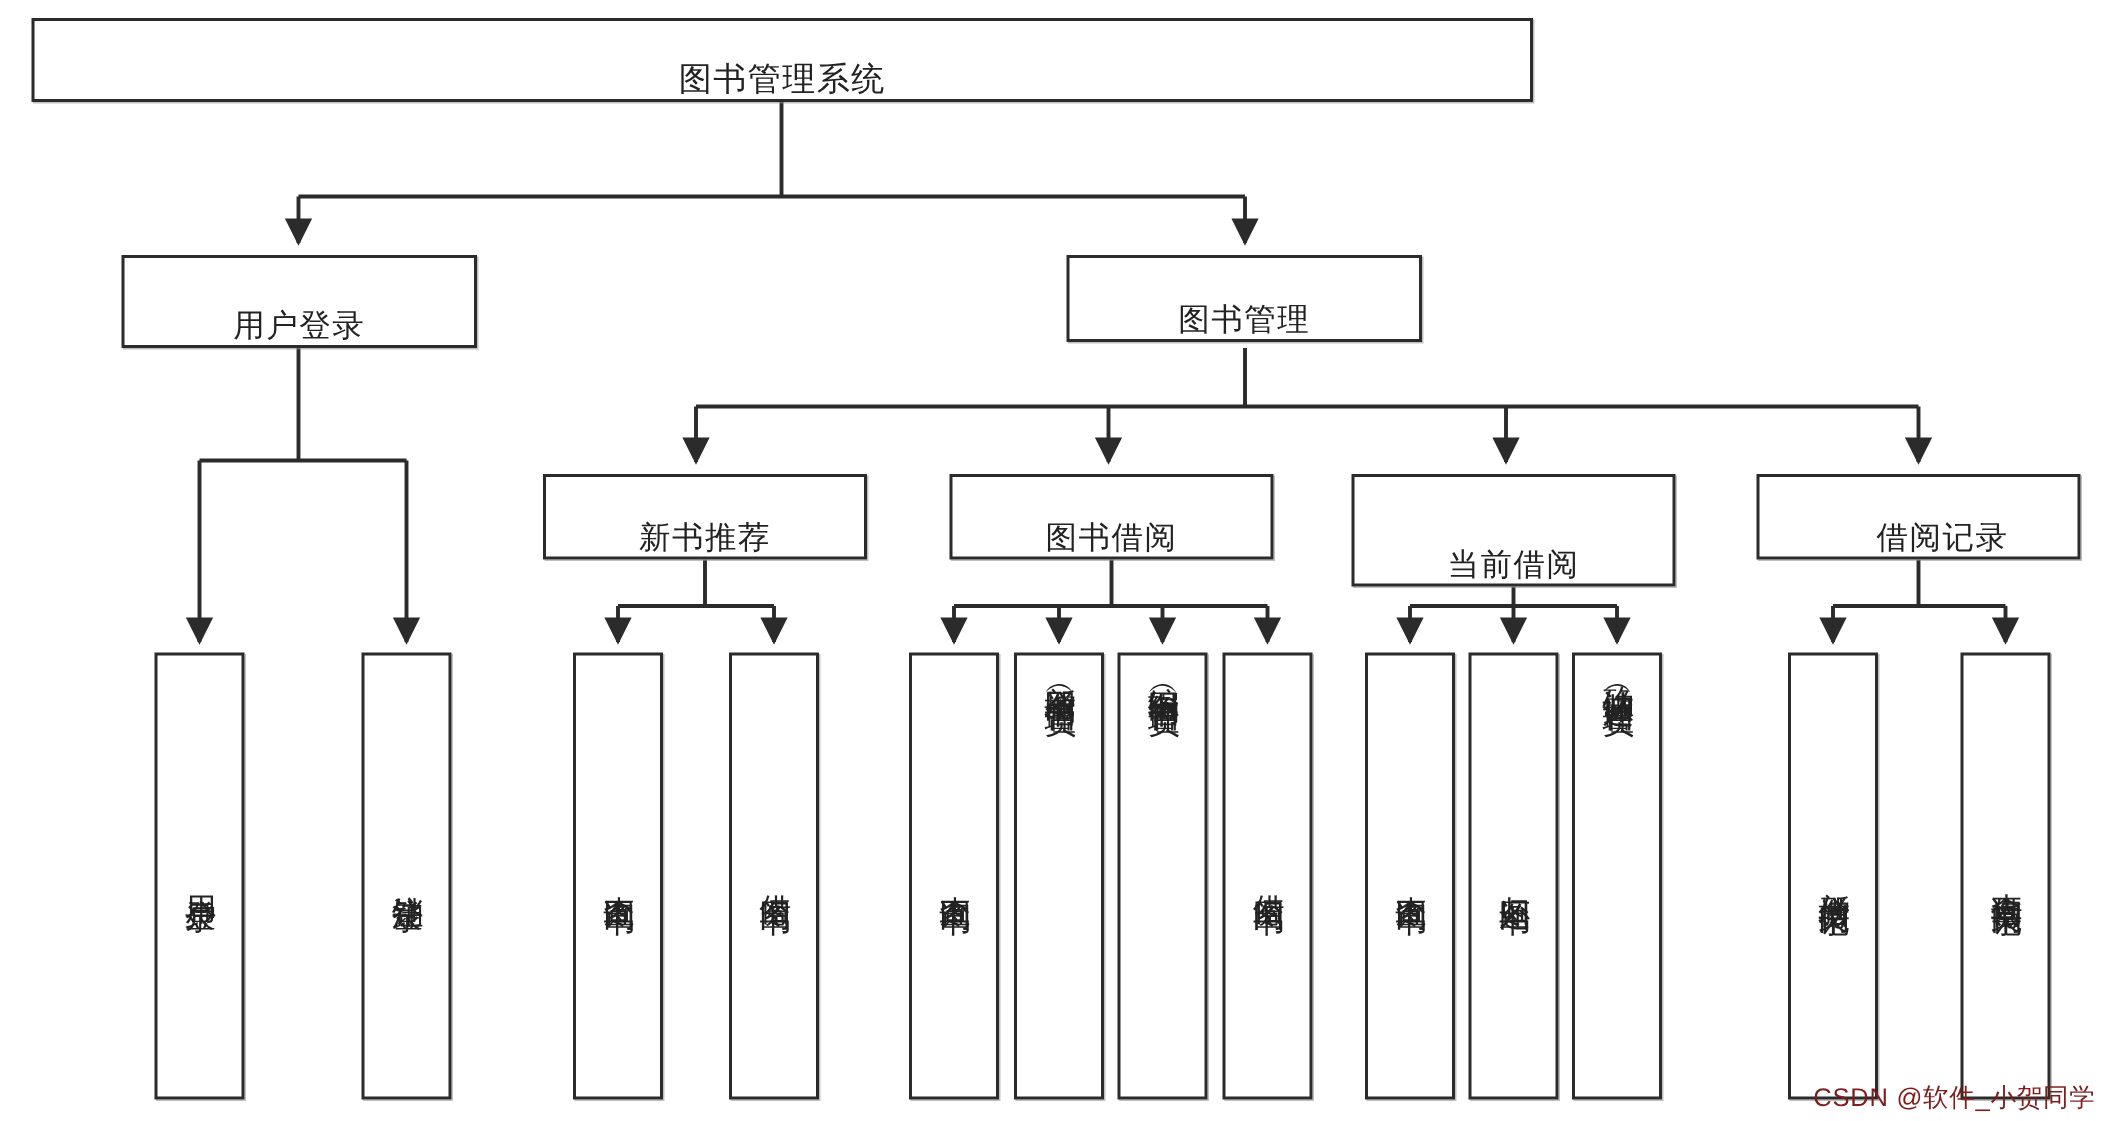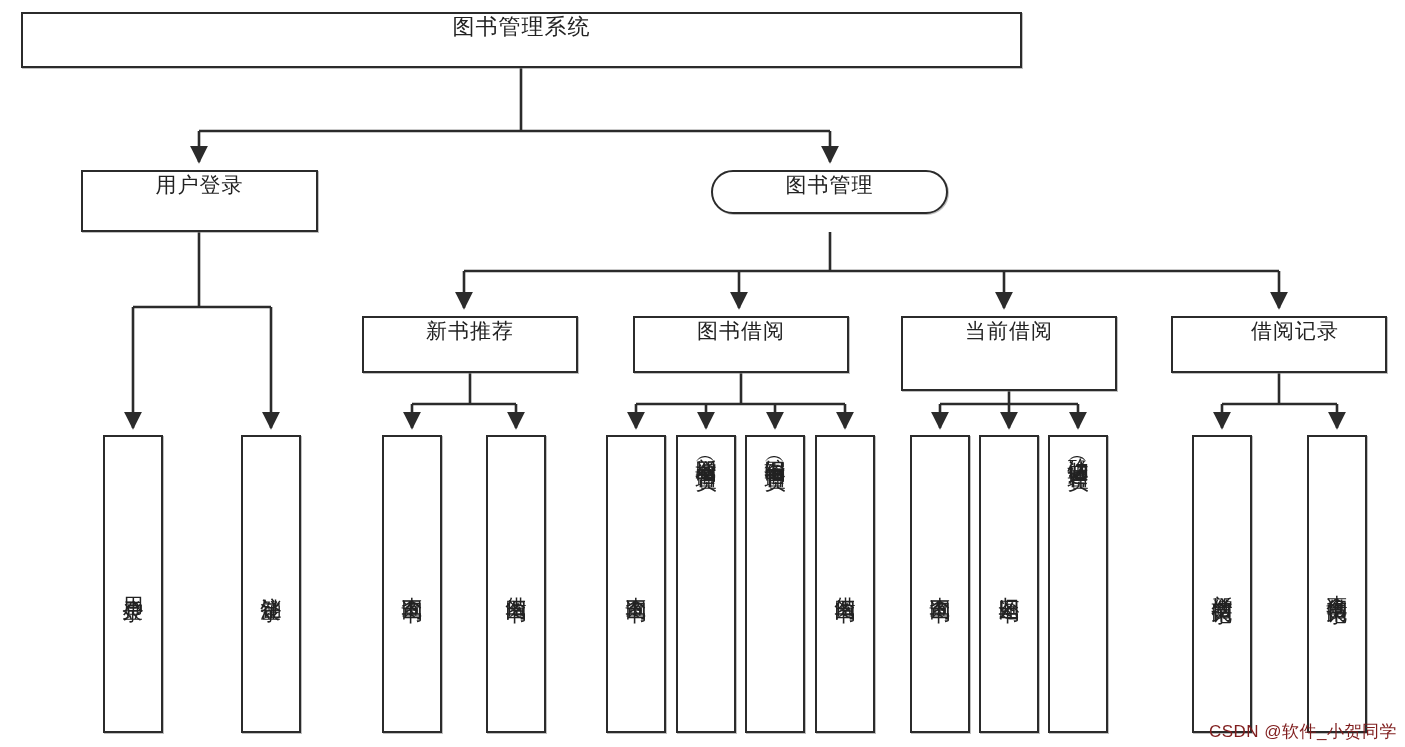--- a/index.html
+++ b/index.html
@@ -25,21 +25,21 @@
     height: 747px;
     pointer-events: none;
   }
   .node {
     position: absolute;
     box-sizing: border-box;
     background: #ffffff;
     border: 2px solid #2b2b2b;
     box-shadow: 1px 1px 0 rgba(140,140,140,0.55);
     display: flex;
-    align-items: flex-start;
+    align-items: flex-end;
     justify-content: center;
     color: #222222;
   }
   .node.horiz {
     font-size: 21px;
     letter-spacing: 1px;
     line-height: 1.2;
   }
   .node.root {
     font-size: 22px;
@@ -130,21 +130,21 @@
     </g>
   </svg>
 
   <div class="node horiz root" style="left:21px; top:12px; width:1001px; height:56px;">
     <span>图书管理系统</span>
   </div>
 
   <div class="node horiz" style="left:81px; top:170px; width:237px; height:62px;">
     <span>用户登录</span>
   </div>
-  <div class="node horiz" style="left:711px; top:170px; width:237px; height:44px;border-radius:24px;">
+  <div class="node horiz" style="left:711px; top:170px; width:237px; height:58px;">
     <span>图书管理</span>
   </div>
 
   <div class="node horiz" style="left:633px; top:316px; width:216px; height:57px;">
     <span>图书借阅</span>
   </div>
   <div class="node horiz" style="left:362px; top:316px; width:216px; height:57px;">
     <span>新书推荐</span>
   </div>
   <div class="node horiz" style="left:901px; top:316px; width:216px; height:75px;">

